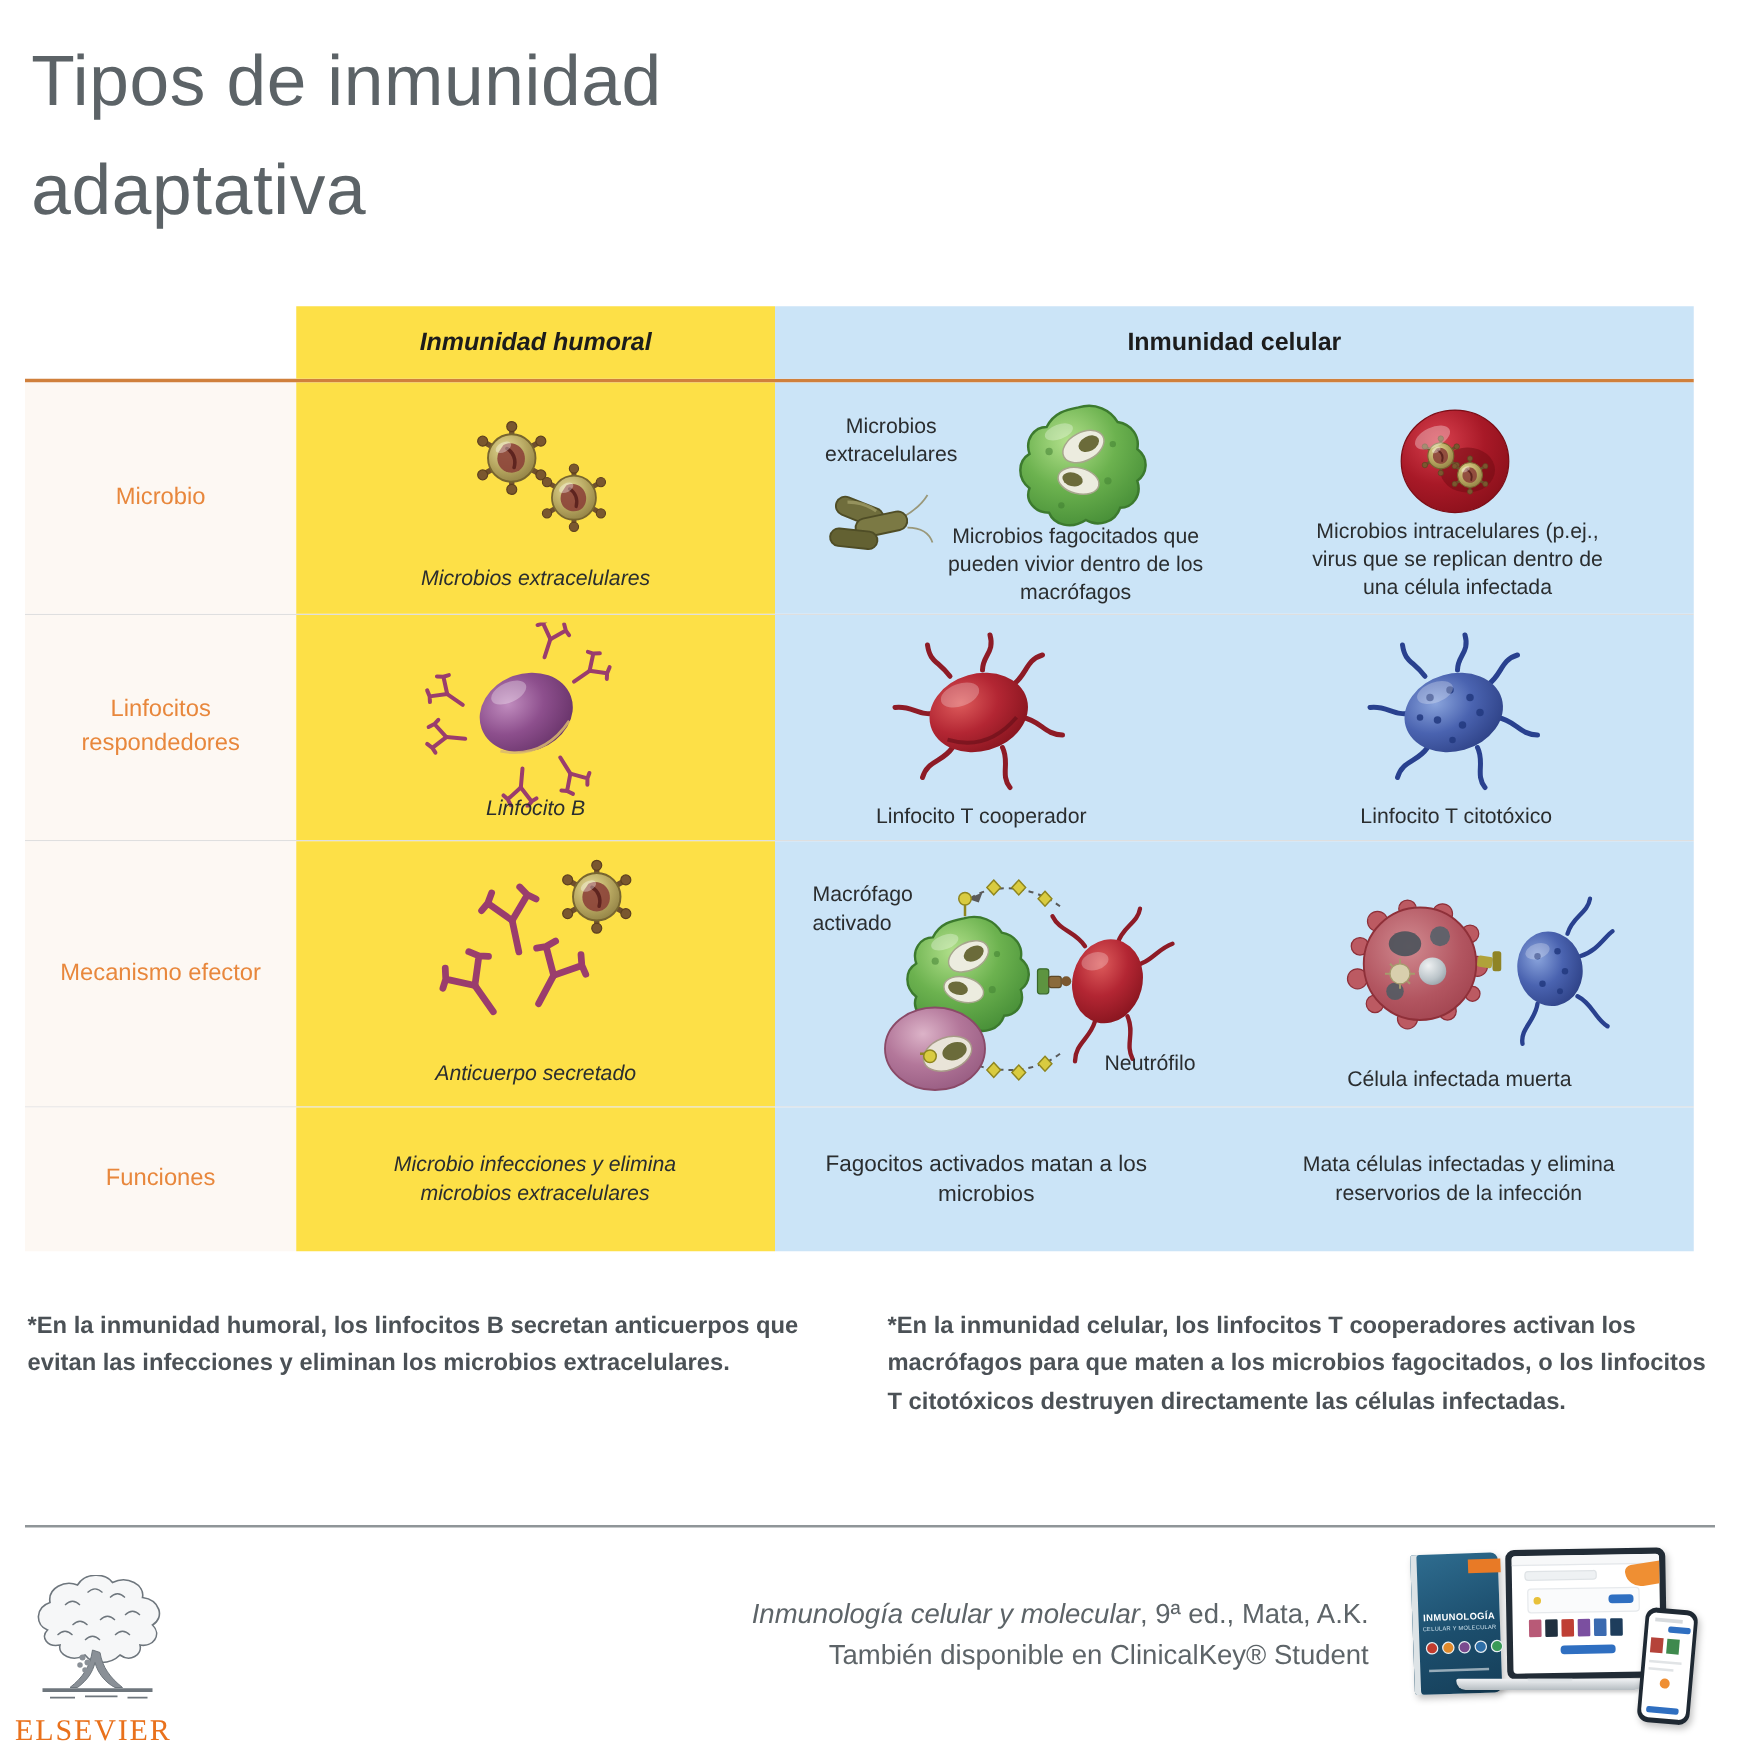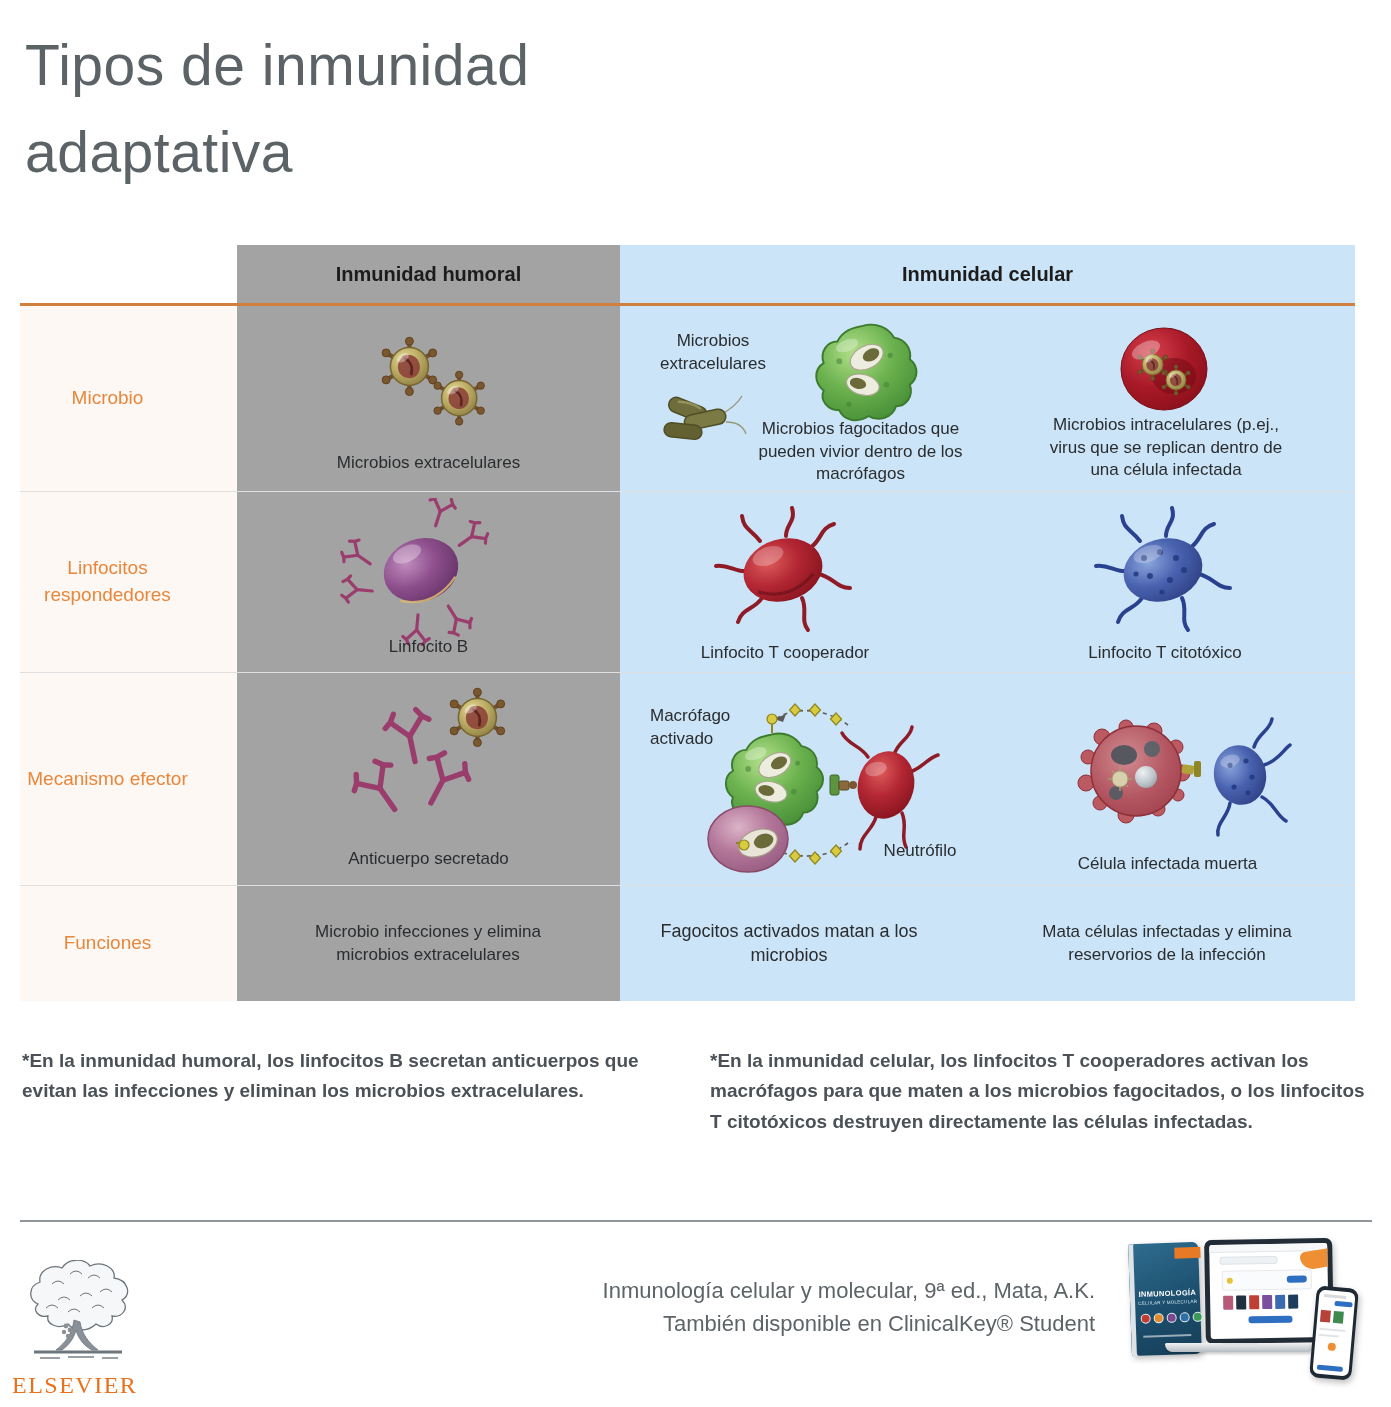--- a/index.html
+++ b/index.html
@@ -12,40 +12,40 @@
          letter-spacing:.5px;line-height:1.52;}
 
   
   .itable{left:20px;top:245px;width:1335px;}
   .thead{display:grid;grid-template-columns:217px 383px 735px;height:58px;
          border-bottom:3px solid #d0803c;}
   .trow{display:grid;grid-template-columns:217px 383px 735px;position:relative;}
   .trow.divided{border-bottom:1px solid rgba(140,140,140,.28);}
   .r1{height:185px;} .r2{height:180px;} .r3{height:212px;} .r4{height:115px;}
   .cell{position:relative;box-sizing:border-box;}
-  .bg-label{background:#fdf8f3;} .bg-hum{background:#a3a3a3;} .bg-cel{background:#cbe4f7;}
+  .bg-label{background:#fdf8f3;} .bg-hum{background:#fde047;font-style:italic;} .bg-cel{background:#cbe4f7;}
   .hdr{display:flex;align-items:center;justify-content:center;
        font-weight:bold;font-size:20px;color:#1c1c1c;}
-  .label-cell{display:flex;align-items:center;justify-content:flex-start;}
+  .label-cell{display:flex;align-items:center;justify-content:center;}
   .row-label{color:#e8873c;font-size:19px;text-align:center;line-height:1.4;width:175px;}
   .caption{color:#2a2d2f;font-size:17px;line-height:1.33;text-align:center;}
   .cap-left{text-align:left;}
 
   
   .footnote{top:1046px;width:670px;color:#4b5156;font-size:19px;font-weight:bold;
             line-height:1.6;}
   .fn-left{left:22px;} .fn-right{left:710px;}
 
   
   .footer-rule{left:20px;top:1220px;width:1352px;height:2px;background:#8f9598;}
   .elsevier-word{left:12px;top:1372px;width:136px;text-align:left;color:#e9711c;
                  font-family:"Liberation Serif",serif;font-size:24px;letter-spacing:1.5px;}
   .citation{left:440px;top:1274px;width:655px;text-align:right;color:#5d6468;
             font-size:22px;line-height:1.5;}
-  .citation .it{margin-left:48px;}
+  .citation .it{font-style:italic;margin-left:48px;}
 
   
   .devices{left:1102px;top:1235px;width:288px;height:165px;}
   .book{position:absolute;left:28px;top:8px;width:70px;height:112px;
         background:linear-gradient(160deg,#2f6d90 0%,#1c4e6d 55%,#163f59 100%);
         border-radius:2px 6px 6px 3px;transform:rotate(-2deg);
         box-shadow:inset 5px 0 0 #dde3e6, 2px 3px 6px rgba(0,0,0,.25);}
   .book .tag{position:absolute;right:-2px;top:5px;width:26px;height:11px;background:#e87a26;}
   .book .bt1{position:absolute;left:5px;right:0;top:46px;text-align:center;color:#fff;
              font-size:7.5px;font-weight:bold;letter-spacing:.3px;}

